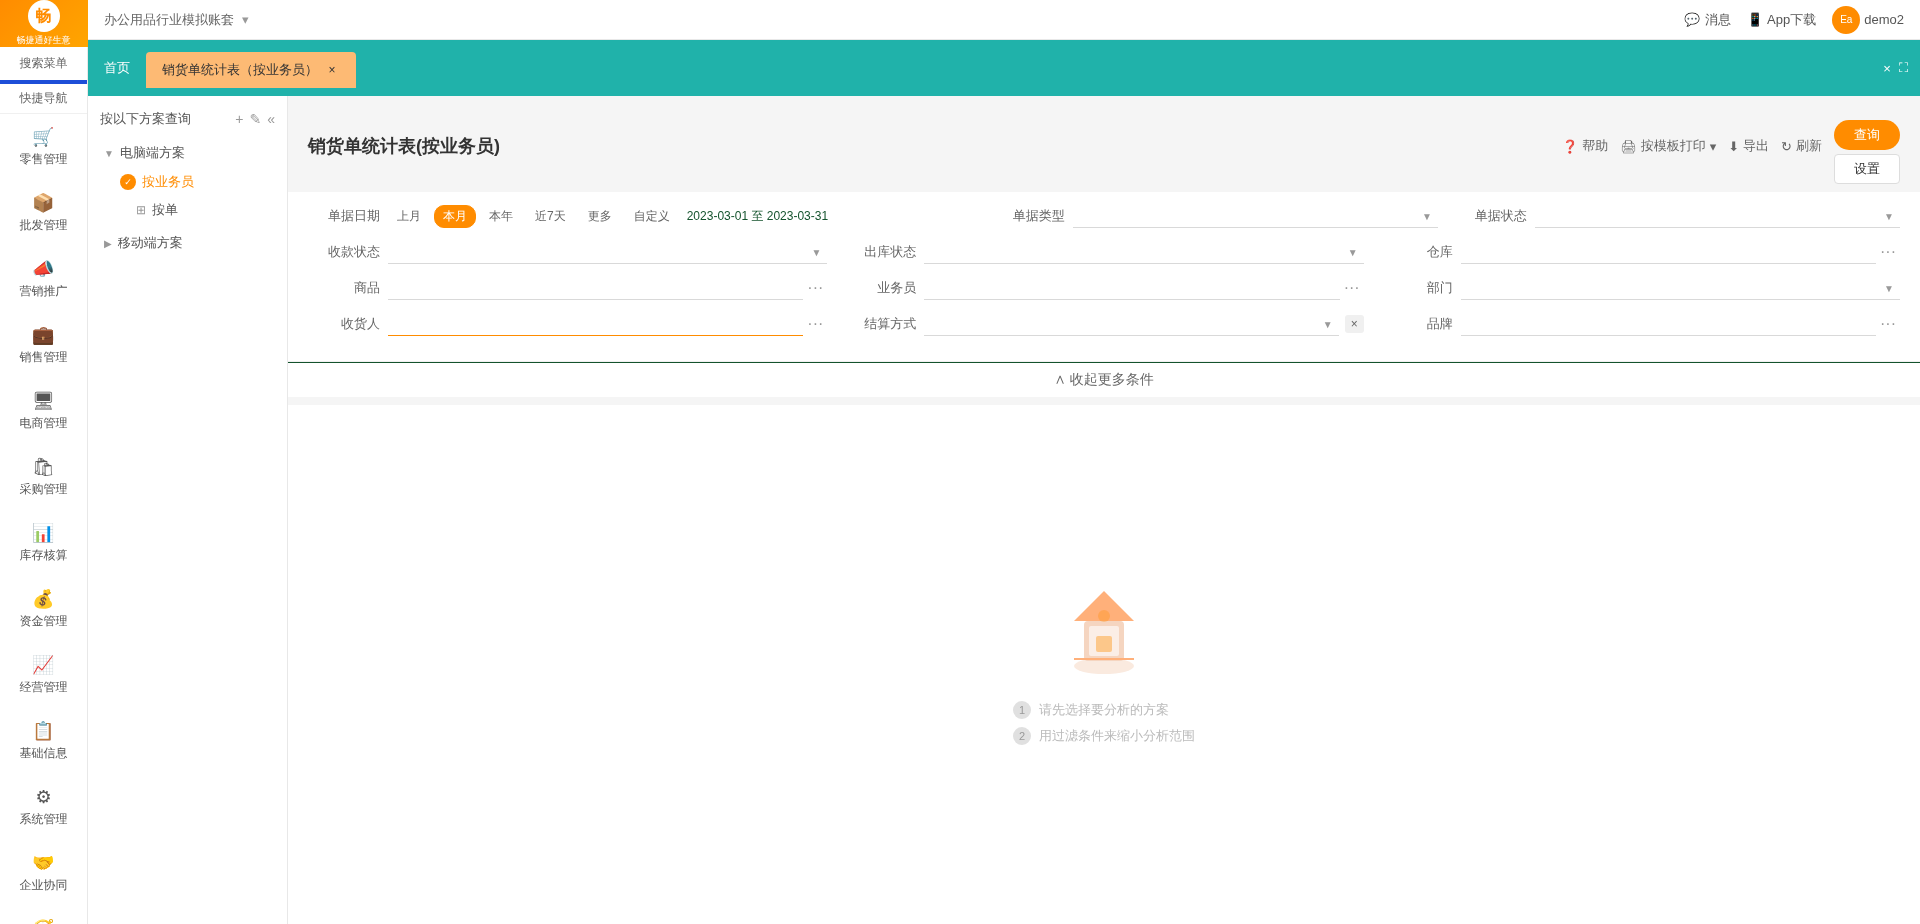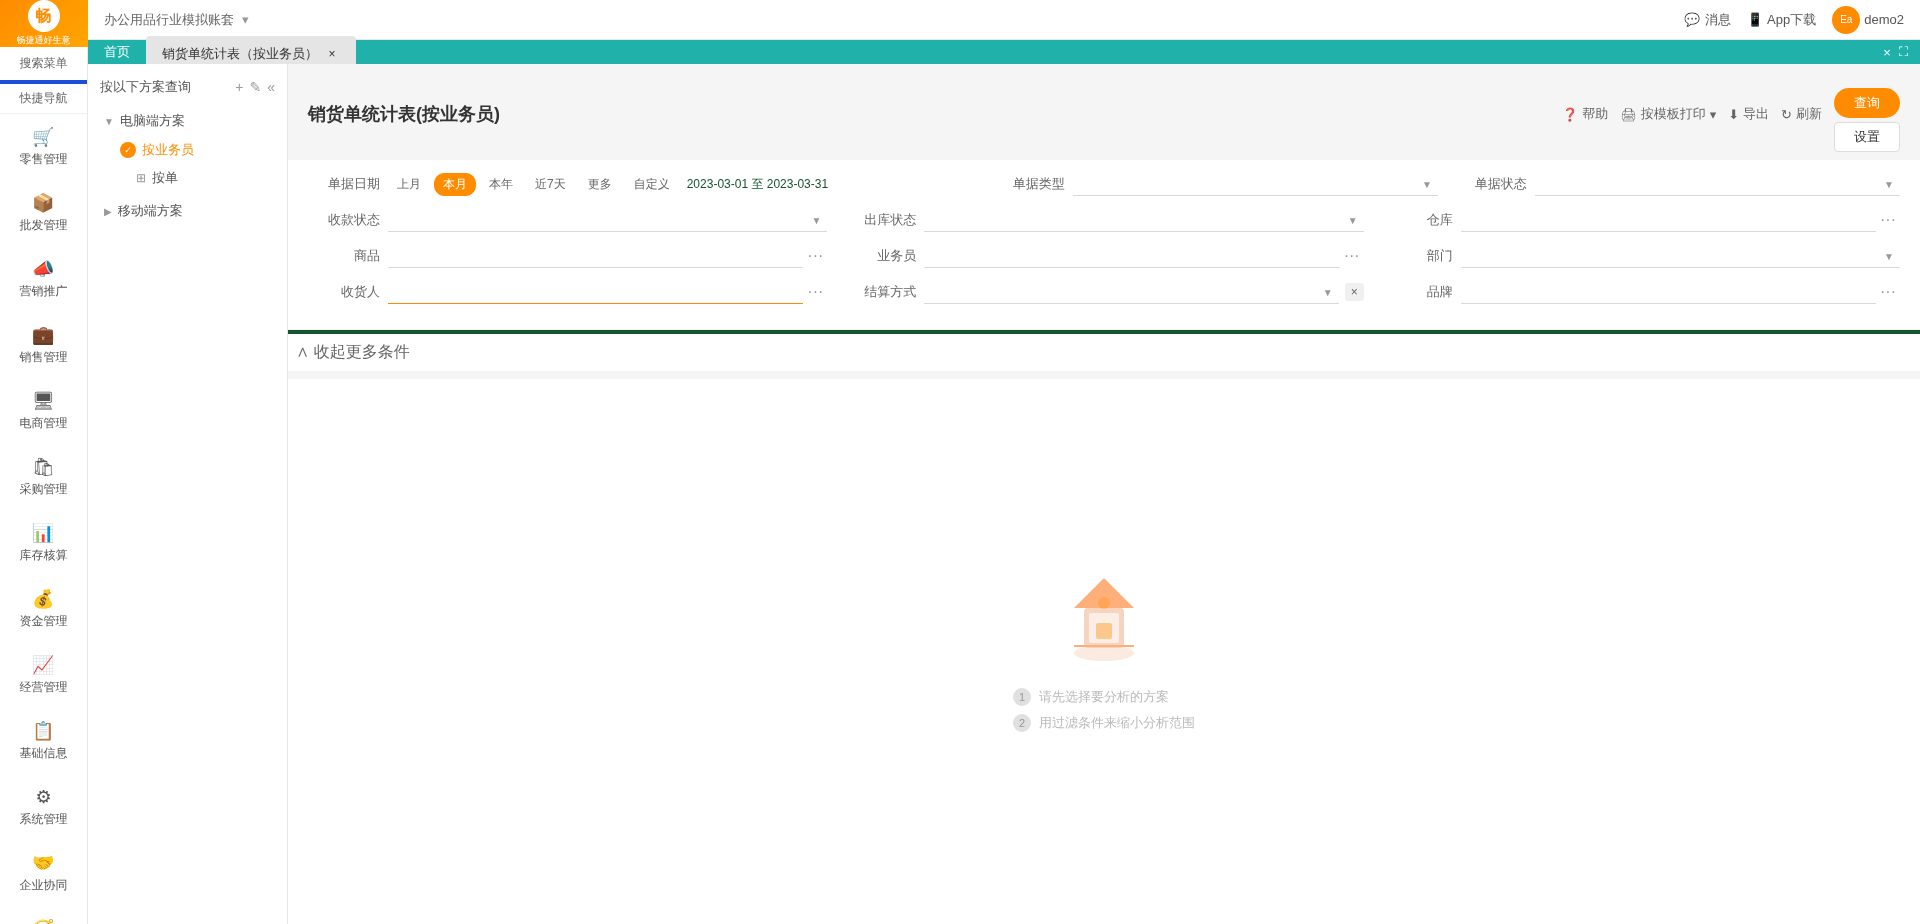--- a/index.html
+++ b/index.html
@@ -19,24 +19,24 @@
     .main { flex: 1; display: flex; flex-direction: column; overflow: hidden; }
 
     
     .topbar { height: 40px; background: #fff; border-bottom: 1px solid #e8e8e8; display: flex; align-items: center; padding: 0 16px; gap: 12px; justify-content: space-between; }
     .topbar-left { display: flex; align-items: center; gap: 8px; color: #666; font-size: 13px; }
     .topbar-right { display: flex; align-items: center; gap: 16px; color: #555; font-size: 13px; }
     .topbar-right-item { display: flex; align-items: center; gap: 4px; cursor: pointer; }
     .avatar { width: 28px; height: 28px; border-radius: 50%; background: #ff8c00; color: #fff; display: flex; align-items: center; justify-content: center; font-size: 10px; }
 
     
-    .tabbar { height: 24px; background: #20b2aa; display: flex; align-items: center; padding: 0 0; }
+    .tabbar { height: 56px; background: #20b2aa; display: flex; align-items: center; padding: 0 0; }
     .tab { padding: 0 16px; height: 40px; display: flex; align-items: center; gap: 6px; color: #fff; font-size: 13px; cursor: pointer; }
     .tab.home { background: transparent; }
-    .tab.active { background: #e5e5e5; color: #333; border-radius: 4px 4px 0 0; margin-top: 4px; height: 36px; }
+    .tab.active { background: #fdba74; color: #333; border-radius: 4px 4px 0 0; margin-top: 4px; height: 36px; }
     .tab-close { width: 16px; height: 16px; display: flex; align-items: center; justify-content: center; border-radius: 50%; cursor: pointer; font-size: 12px; }
     .tabbar-right { margin-left: auto; display: flex; align-items: center; gap: 8px; padding-right: 12px; color: #fff; }
 
     
     .content { flex: 1; display: flex; overflow: hidden; background: #f5f5f5; }
 
     
     .left-panel { width: 200px; background: #fff; border-right: 1px solid #e8e8e8; padding: 8px 0; flex-shrink: 0; }
     .left-panel-header { display: flex; align-items: center; justify-content: space-between; padding: 6px 12px; font-size: 13px; color: #555; }
     .left-panel-icons { display: flex; gap: 6px; align-items: center; }
@@ -68,21 +68,21 @@
     .filter-input { flex: 1; border: none; border-bottom: 1px solid #d9d9d9; padding: 4px 6px; font-size: 13px; color: #333; outline: none; background: transparent; }
     .filter-select { flex: 1; border: none; border-bottom: 1px solid #d9d9d9; padding: 4px 6px; font-size: 13px; color: #333; outline: none; background: transparent; appearance: none; cursor: pointer; }
     .filter-select-wrap { flex: 1; position: relative; display: flex; align-items: center; }
     .filter-select-wrap::after { content: '▼'; font-size: 10px; color: #999; position: absolute; right: 6px; pointer-events: none; }
     .filter-dots { color: #999; font-size: 16px; cursor: pointer; padding: 0 4px; }
     .date-btn { padding: 2px 8px; border-radius: 3px; font-size: 12px; cursor: pointer; border: 1px solid transparent; color: #666; }
     .date-btn.active { background: #ff8c00; color: #fff; border-color: #ff8c00; border-radius: 10px; }
     .date-range { color: #14532d; font-size: 12px; margin-left: 4px; }
     .tag-x { background: #f0f0f0; border-radius: 3px; padding: 2px 6px; font-size: 12px; color: #666; display: flex; align-items: center; gap: 4px; cursor: pointer; }
 
-    .collapse-btn { text-align: left; padding: 8px; background: #fff; cursor: pointer; color: #666; font-size: 16px; border-top: 4px solid #14532d; }
+    .collapse-btn { text-align: center; padding: 8px; background: #fff; cursor: pointer; color: #666; font-size: 14px; border-top: 1px solid #14532d; }
 
     
     .empty-state { flex: 1; display: flex; flex-direction: column; align-items: center; justify-content: center; background: #fff; margin-top: 8px; }
     .empty-icon { width: 100px; height: 100px; margin-bottom: 16px; }
     .empty-steps { color: #bbb; font-size: 13px; line-height: 2; }
     .empty-step { display: flex; align-items: center; gap: 8px; }
     .step-num { width: 18px; height: 18px; border-radius: 50%; background: #e0e0e0; color: #999; font-size: 11px; display: flex; align-items: center; justify-content: center; flex-shrink: 0; }
 
     .actions-col { display: flex; flex-direction: column; gap: 6px; padding: 12px 0 0 0; }
   </style>

